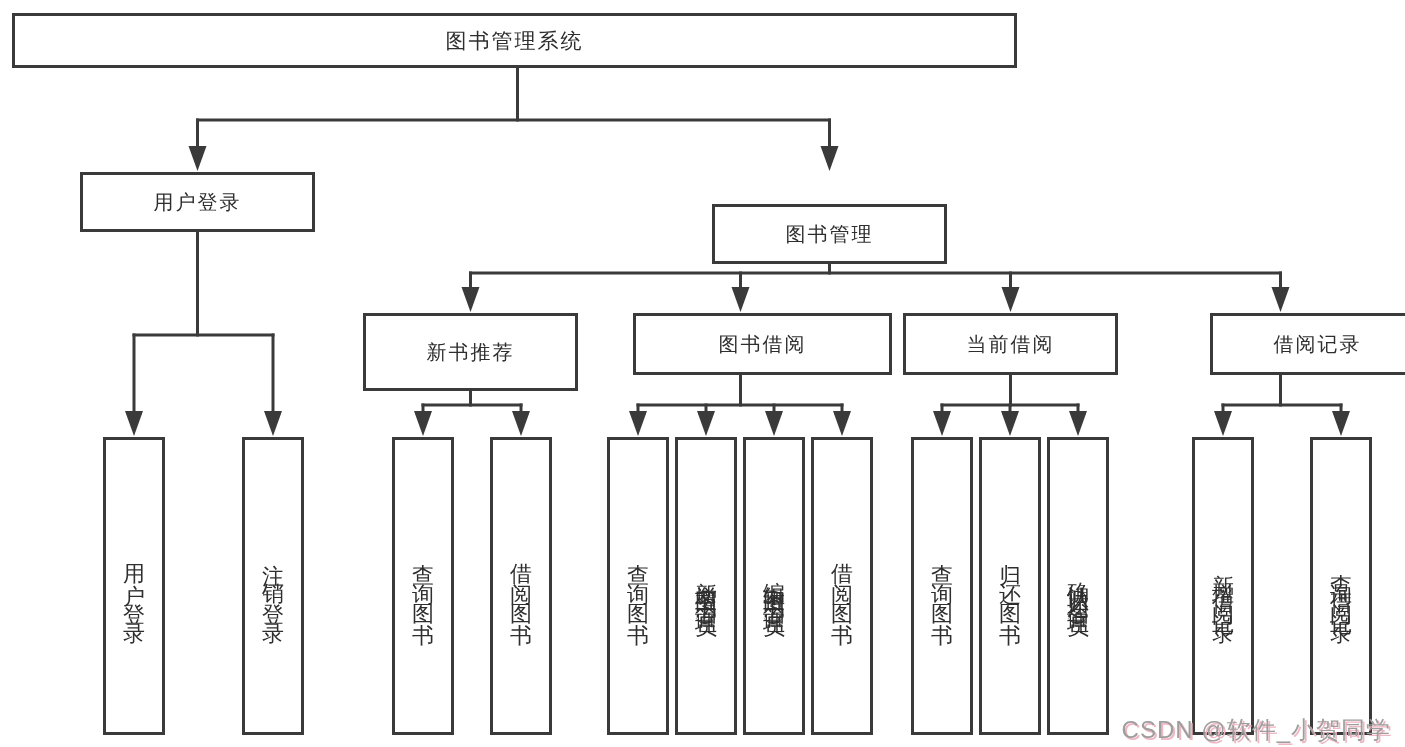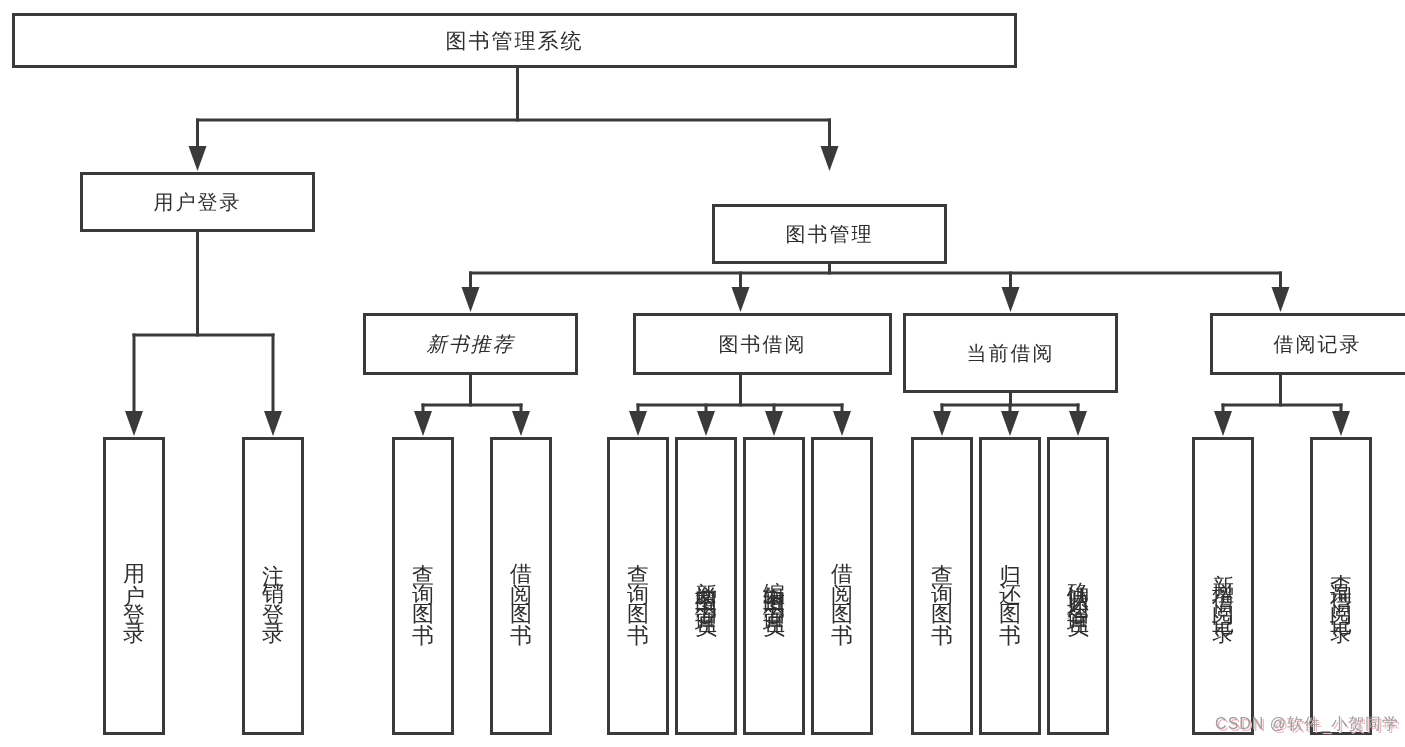--- a/index.html
+++ b/index.html
@@ -45,22 +45,22 @@
   }
   .box.v .label {
     writing-mode: vertical-rl;
     text-orientation: mixed;
     font-size: 22px;
     line-height: 1;
   }
   .watermark {
     position: absolute;
     top: 714px;
-    right: 6px;
-    font-size: 16px;
+    right: 14px;
+    font-size: 24px;
     letter-spacing: 1px;
     color: var(--wm, #9e9e9e);
     text-shadow: 2px 2px 0 var(--wm-pink, #f0b7c2);
     z-index: 5;
     white-space: nowrap;
   }
 </style>
 </head>
 <body>
 
@@ -126,27 +126,27 @@
   <div id="nodes">
       <div class="box h root" style="left: 12px; top: 13px; width: 1005px; height: 55px;">
         <span class="label">图书管理系统</span>
       </div>
       <div class="box h" style="left: 80px; top: 172px; width: 235px; height: 60px;">
         <span class="label">用户登录</span>
       </div>
       <div class="box h" style="left: 712px; top: 172px; width: 235px; height: 60px; margin-top: 32px;">
         <span class="label">图书管理</span>
       </div>
-      <div class="box h" style="left: 363px; top: 313px; width: 215px; height: 62px; font-style: italic;">
+      <div class="box h" style="left: 363px; top: 313px; width: 215px; height: 78px;">
         <span class="label">新书推荐</span>
       </div>
       <div class="box h" style="left: 633px; top: 313px; width: 259px; height: 62px;">
         <span class="label">图书借阅</span>
       </div>
-      <div class="box h" style="left: 903px; top: 313px; width: 215px; height: 80px;">
+      <div class="box h" style="left: 903px; top: 313px; width: 215px; height: 62px;">
         <span class="label">当前借阅</span>
       </div>
       <div class="box h" style="left: 1210px; top: 313px; width: 215px; height: 62px;">
         <span class="label">借阅记录</span>
       </div>
       <div class="box v" style="left: 103px; top: 437px; width: 62px; height: 298px;">
         <span class="label" style="letter-spacing: 20px;">用户登录</span>
       </div>
       <div class="box v" style="left: 242px; top: 437px; width: 62px; height: 298px;">
         <span class="label" style="letter-spacing: 20px;">注销登录</span>

